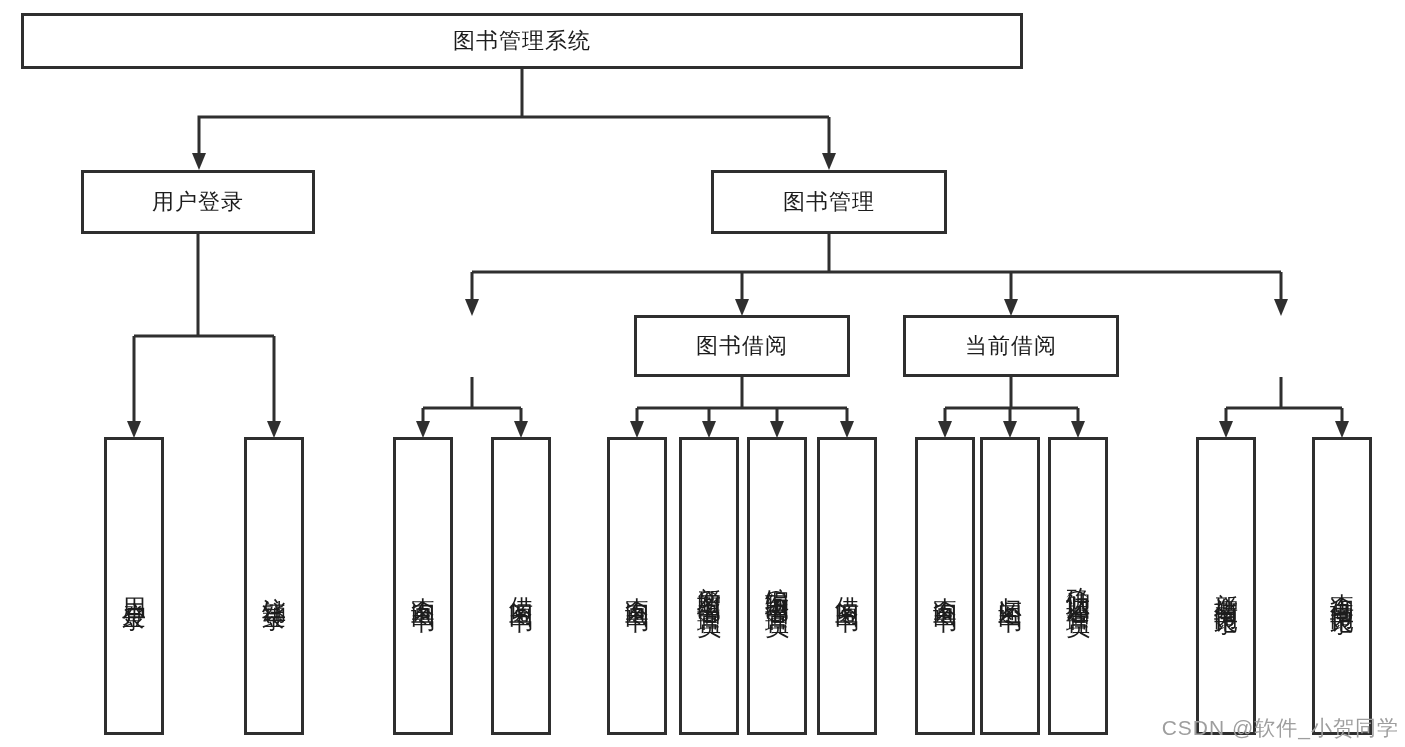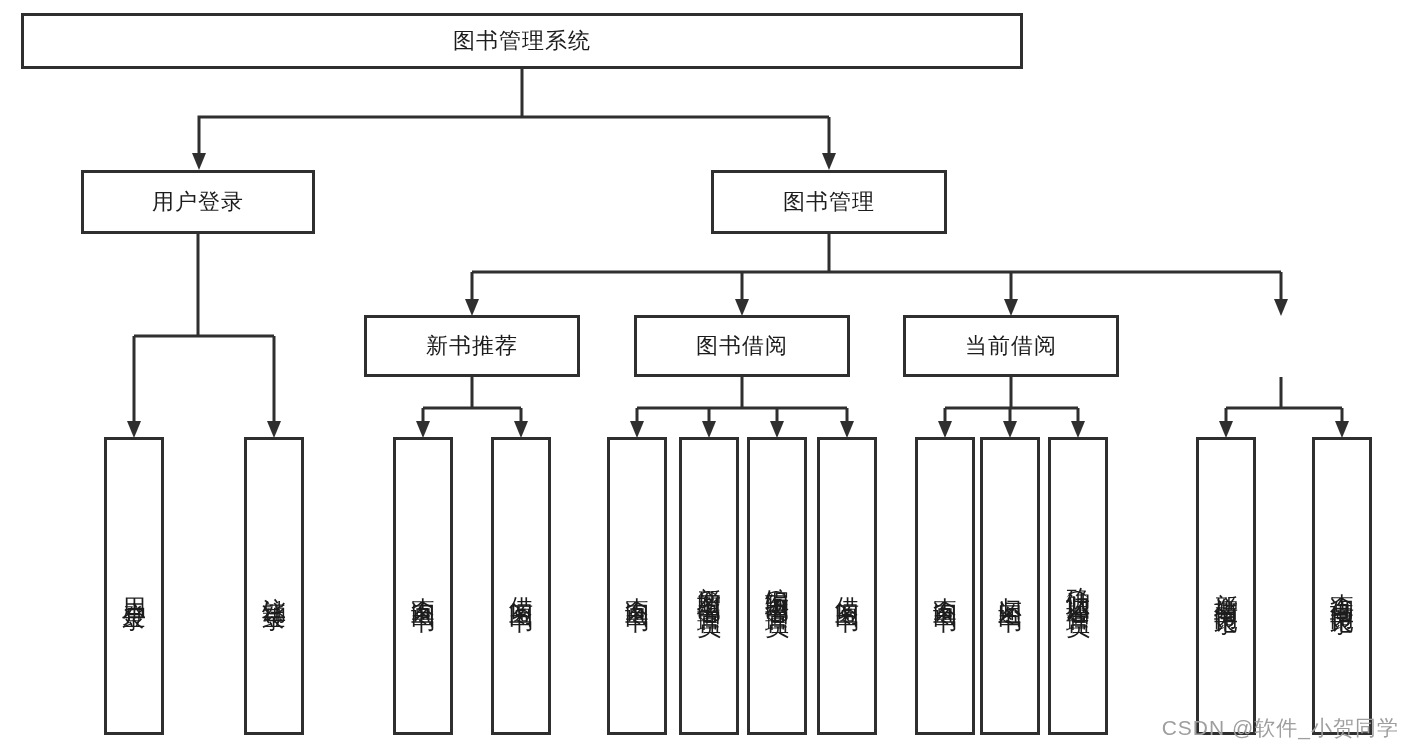--- a/index.html
+++ b/index.html
@@ -123,23 +123,20 @@
     <span class="lbl">图书管理系统</span>
   </div>
 
   <div class="node hbox" style="left:81px;top:170px;width:234px;height:64px">
     <span class="lbl">用户登录</span>
   </div>
   <div class="node hbox" style="left:711px;top:170px;width:236px;height:64px">
     <span class="lbl">图书管理</span>
   </div>
 
-  <div class="node hbox" style="left:364px;top:315px;width:216px;height:62px">
-    <span class="lbl">新书推荐</span>
-  </div>
   <div class="node hbox" style="left:634px;top:315px;width:216px;height:62px">
     <span class="lbl">图书借阅</span>
   </div>
   <div class="node hbox" style="left:903px;top:315px;width:216px;height:62px">
     <span class="lbl">当前借阅</span>
   </div>
 
   <div class="node vbox" style="left:104px;top:437px;width:60px;height:298px">
     <span class="lbl">用户登录</span>
   </div>

